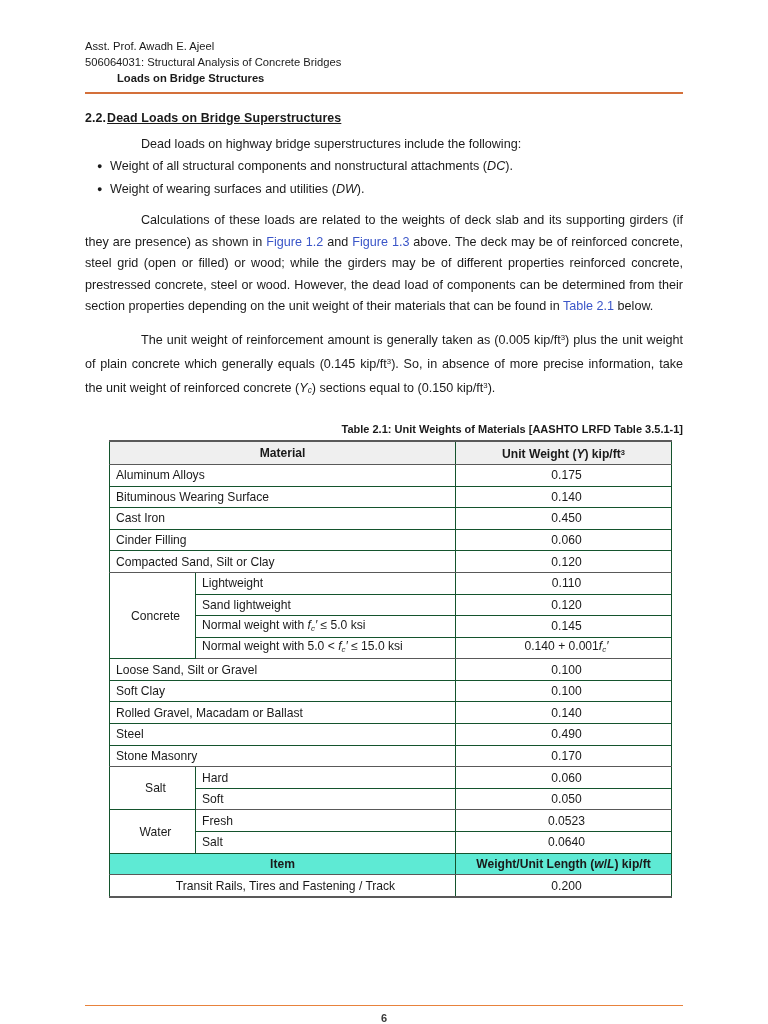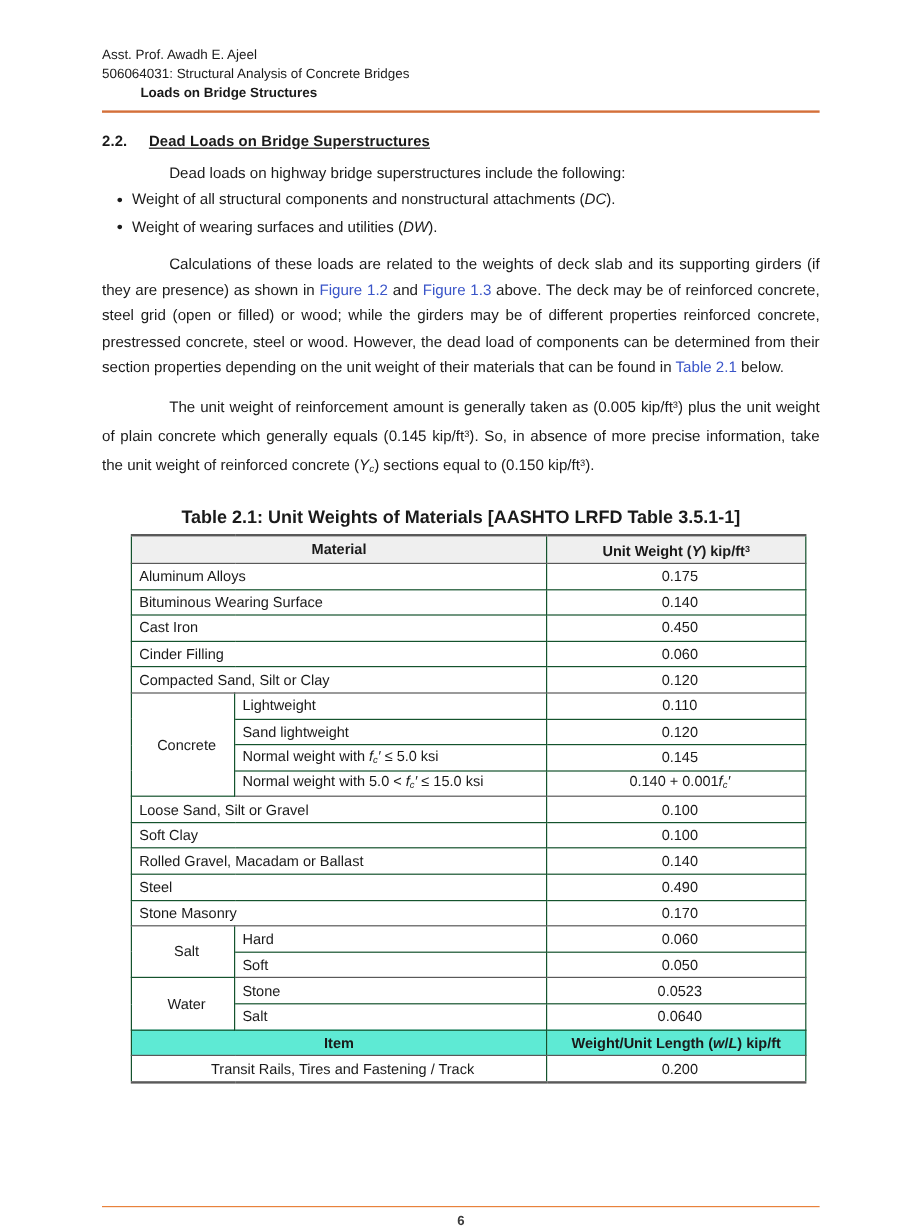--- a/index.html
+++ b/index.html
@@ -38,21 +38,21 @@
     width: 598px;
   }
 
   
   .section-title {
     margin-top: 17px;
     font-size: 12.4px;
     font-weight: bold;
     letter-spacing: 0.1px;
   }
-  .section-title .num { margin-right: 18px; }
+  .section-title .num { margin-right: 1px; }
   .section-title .underlined { text-decoration: underline; }
 
   p.body {
     font-size: 12.6px;
     line-height: 21.5px;
     margin: 0;
     text-align: justify;
     text-justify: inter-word;
   }
   p.lead {
@@ -82,22 +82,22 @@
     text-decoration: none;
   }
   .mi { font-style: italic; }
   .mi-b { font-style: italic; font-weight: bold; }
   sup.s3 { font-size: 0.62em; vertical-align: 0.45em; }
   sub.sc { font-size: 0.66em; vertical-align: -0.22em; font-style: italic; }
 
   
   .table-caption {
     margin-top: 22px;
-    text-align: center;
-    font-size: 15px;
+    text-align: right;
+    font-size: 11px;
     font-weight: bold;
   }
   table.wtable {
     margin-top: 5px;
     border-collapse: collapse;
     width: 562px;
     margin-left: 24px;
     table-layout: fixed;
     font-size: 12.1px;
     padding-left: 13px;
@@ -273,21 +273,21 @@
         <td class="sub">Hard</td>
         <td class="val">0.060</td>
       </tr>
       <tr class="sep-bot">
         <td class="sub">Soft</td>
         <td class="val">0.050</td>
       </tr>
 
       <tr>
         <td class="grp" rowspan="2">Water</td>
-        <td class="sub">Stone</td>
+        <td class="sub">Fresh</td>
         <td class="val">0.0523</td>
       </tr>
       <tr>
         <td class="sub">Salt</td>
         <td class="val">0.0640</td>
       </tr>
 
       <tr class="itemhdr">
         <td colspan="2">Item</td>
         <td><span>Weight/Unit Length (</span><span class="mi">w</span><span>/</span><span class="mi-b">L</span><span>) kip/ft</span></td>

